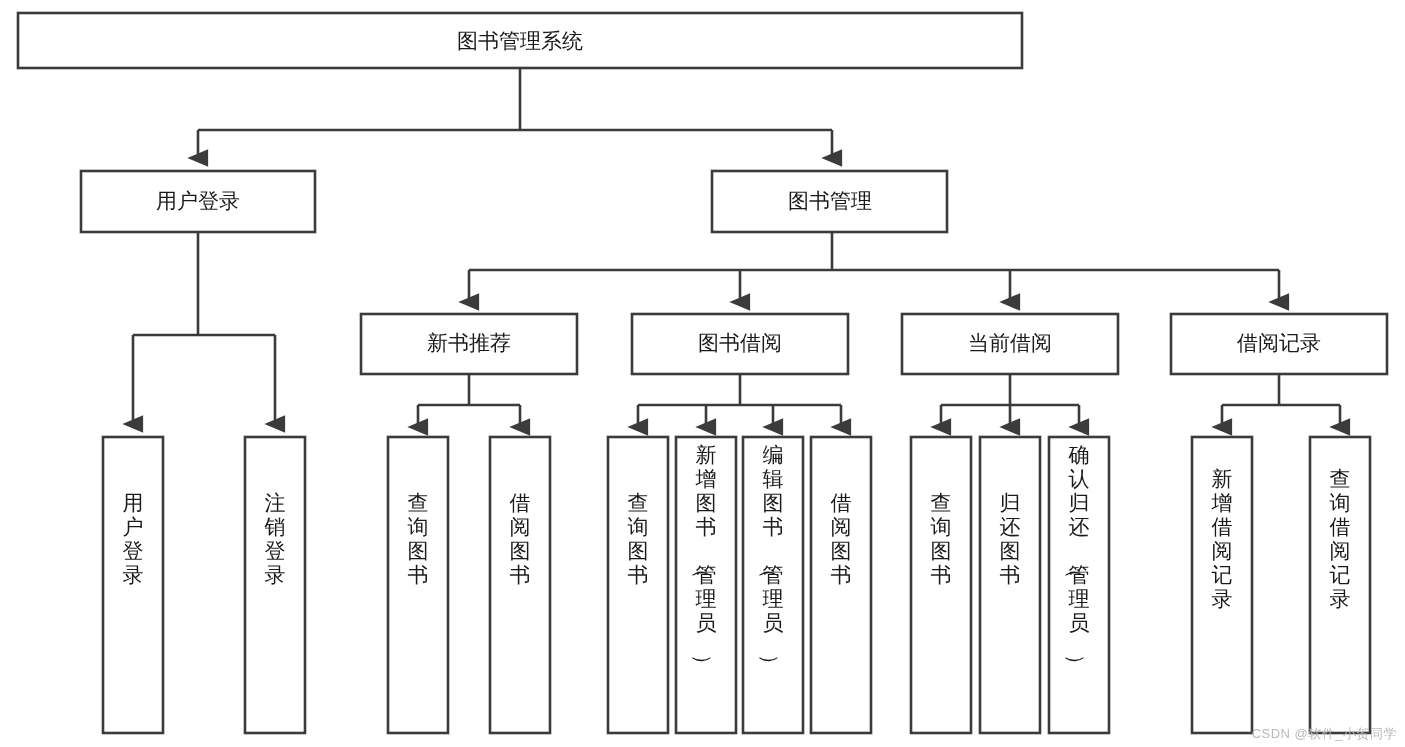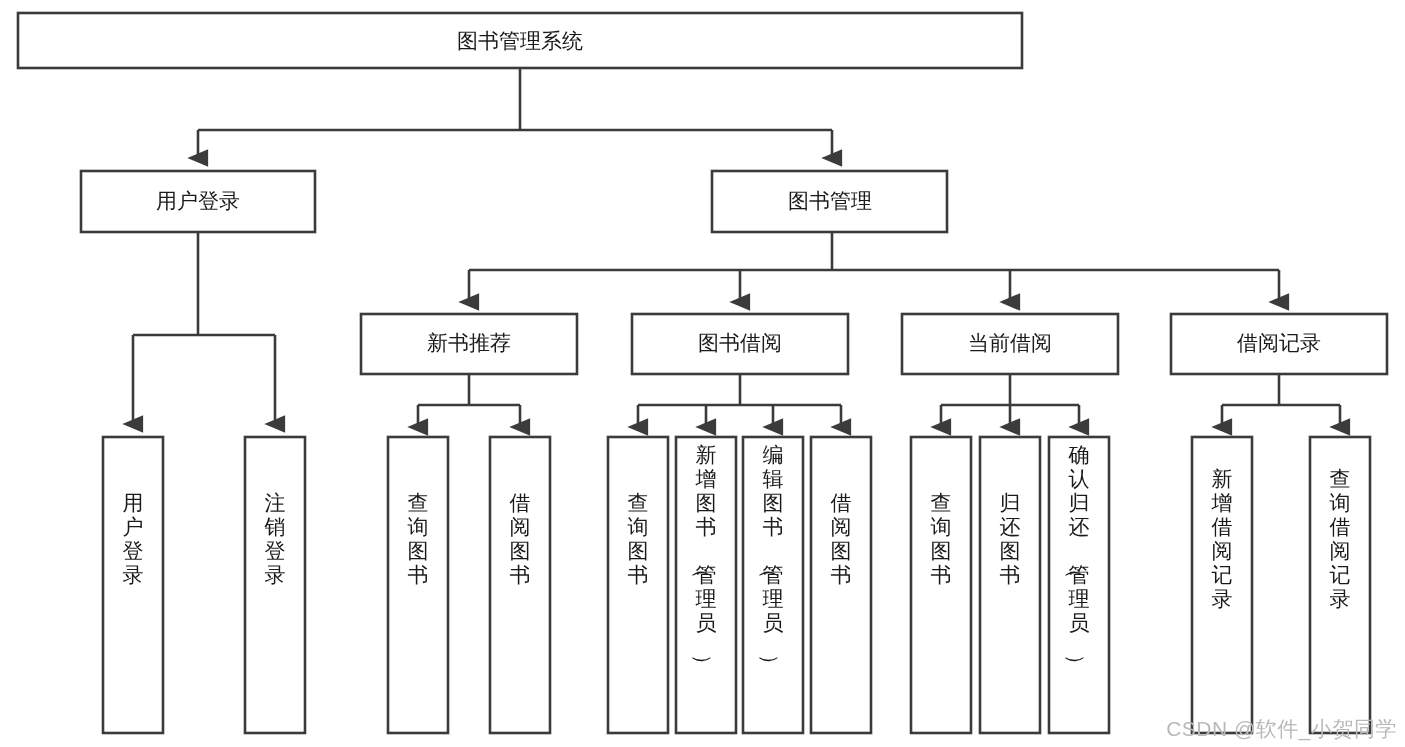--- a/index.html
+++ b/index.html
@@ -48,21 +48,21 @@
     font-family: "Liberation Sans", "DejaVu Sans", sans-serif;
     font-size: 21px;
     fill: #1a1a1a;
     text-anchor: middle;
   }
   .watermark {
     position: absolute;
     right: 8px;
     bottom: 4px;
     font-family: "Liberation Sans", "DejaVu Sans", sans-serif;
-    font-size: 21px;
+    font-size: 13px;
     color: #b9b9b9;
     letter-spacing: 0.5px;
     white-space: nowrap;
     user-select: none;
     margin-left: 36px;
   }
 </style>
 </head>
 <body>
 

